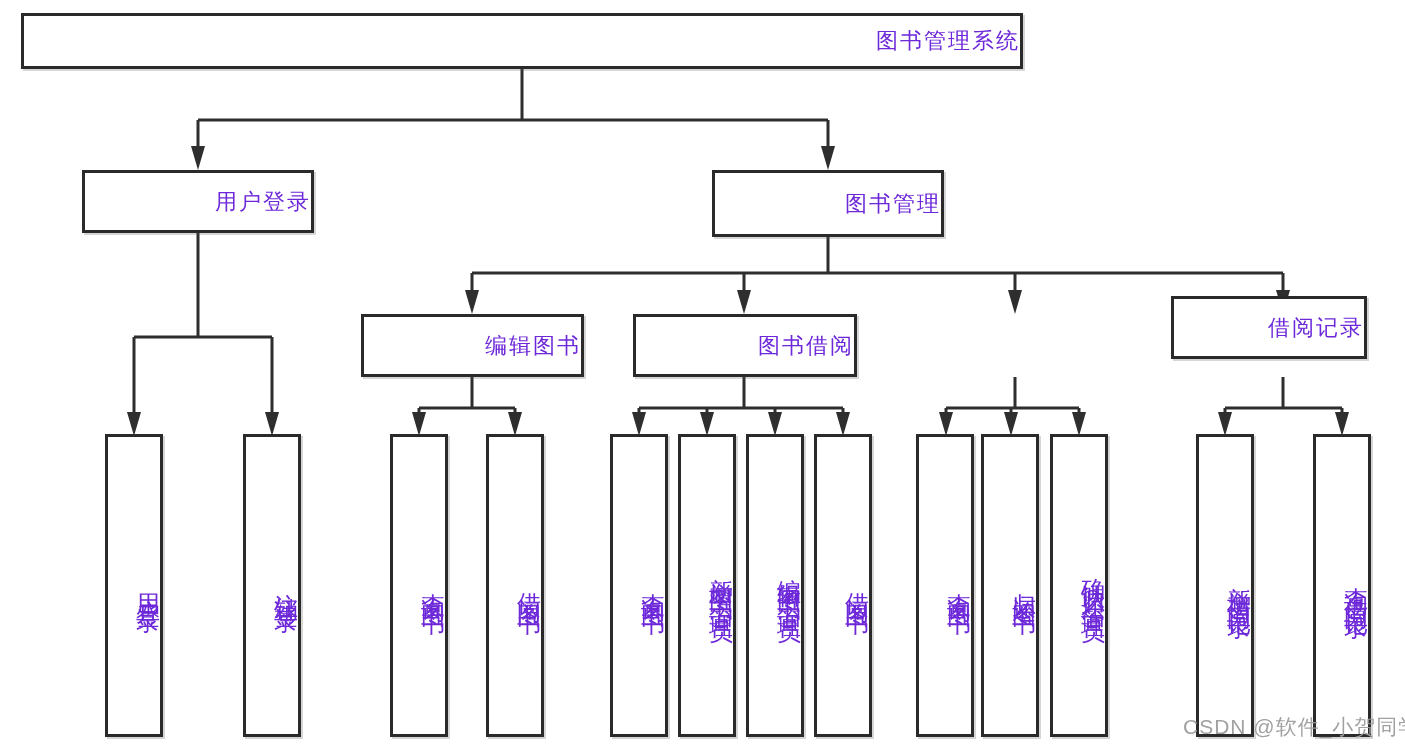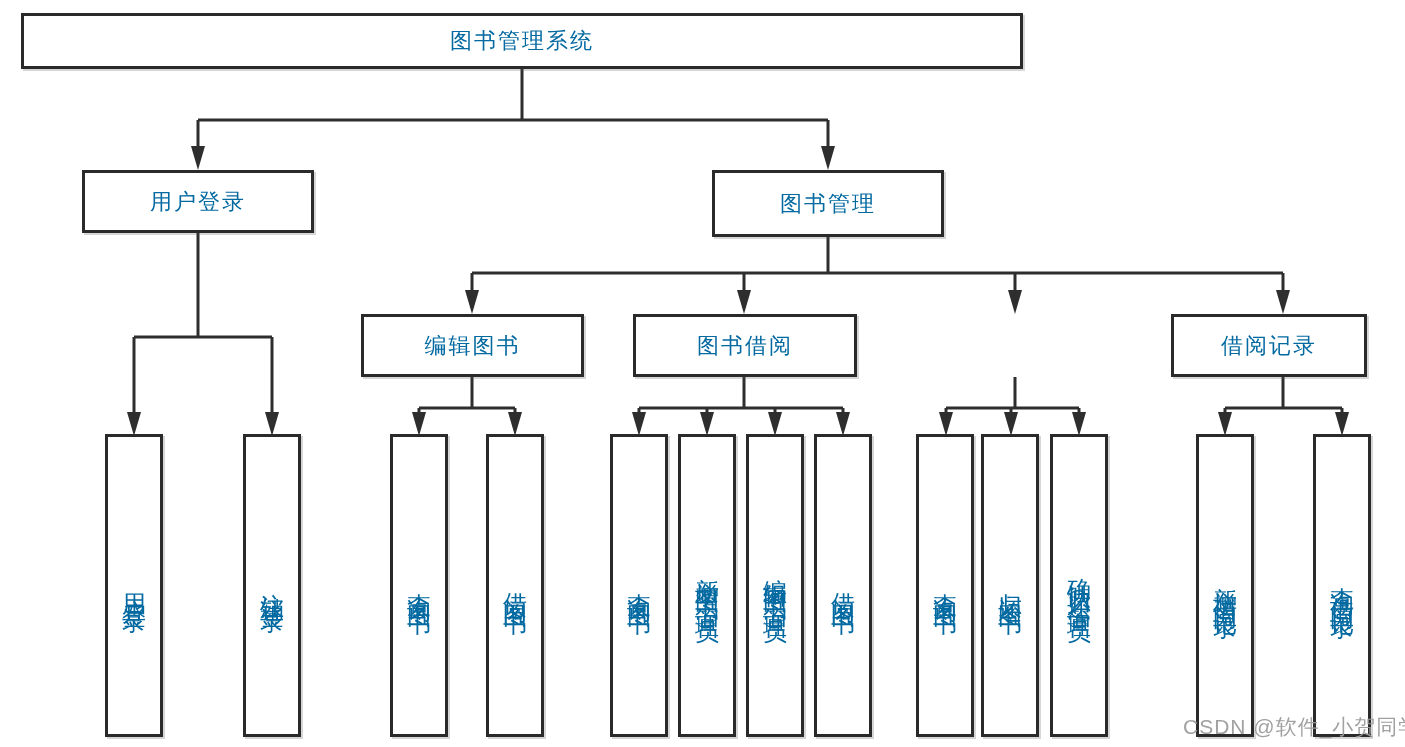--- a/index.html
+++ b/index.html
@@ -9,22 +9,22 @@
     background:#ffffff;
     font-family:"Liberation Sans", sans-serif;
     overflow:hidden;
   }
   svg.connectors { position:absolute; left:0; top:0; width:1405px; height:747px; }
   .node {
     position:absolute;
     background:#ffffff;
     border:3px solid #2a2a2a;
     box-sizing:border-box;
-    display:flex; align-items:center; justify-content:center;
-    color:#0369a1;
+    display:flex; align-items:center; justify-content:flex-end;
+    color:#6d28d9;
     box-shadow:2px 2px 0 rgba(90,90,90,0.25);
   }
   .hbox { font-size:22px; letter-spacing:2px; white-space:nowrap; }
   .vbox .vtext {
     writing-mode:vertical-rl;
     text-orientation:mixed;
     font-size:24px;
     letter-spacing:6px;
     line-height:1;
     white-space:nowrap;
@@ -38,21 +38,21 @@
     white-space:nowrap;
     opacity:0.95;
   }
   
   #n-root   { left:21px;  top:13px;  width:1002px; height:56px; }
   #n-ulogin { left:82px;  top:170px; width:232px;  height:63px; }
   #n-bmgmt  { left:712px; top:170px; width:232px;  height:67px; }
   #n-nbook  { left:361px; top:314px; width:223px;  height:63px; }
   #n-bborrow{ left:633px; top:314px; width:224px;  height:63px; }
   #n-cborrow{ left:904px; top:314px; width:223px;  height:63px; }
-  #n-brec   { left:1171px;top:314px; width:196px;  height:63px; }
+  #n-brec   { left:1171px;top:296px; width:196px;  height:63px; }
   .vbox { top:434px; width:58px; height:303px; }
   #l-g1a { left:105px; }  #l-g1b { left:243px; }
   #l-g2a { left:390px; }  #l-g2b { left:486px; }
   #l-g3a { left:610px; }  #l-g3b { left:678px; } #l-g3c { left:746px; } #l-g3d { left:814px; }
   #l-g4a { left:916px; }  #l-g4b { left:981px; } #l-g4c { left:1050px; }
   #l-g5a { left:1196px; } #l-g5b { left:1313px; }
 </style>
 </head>
 <body>
 

